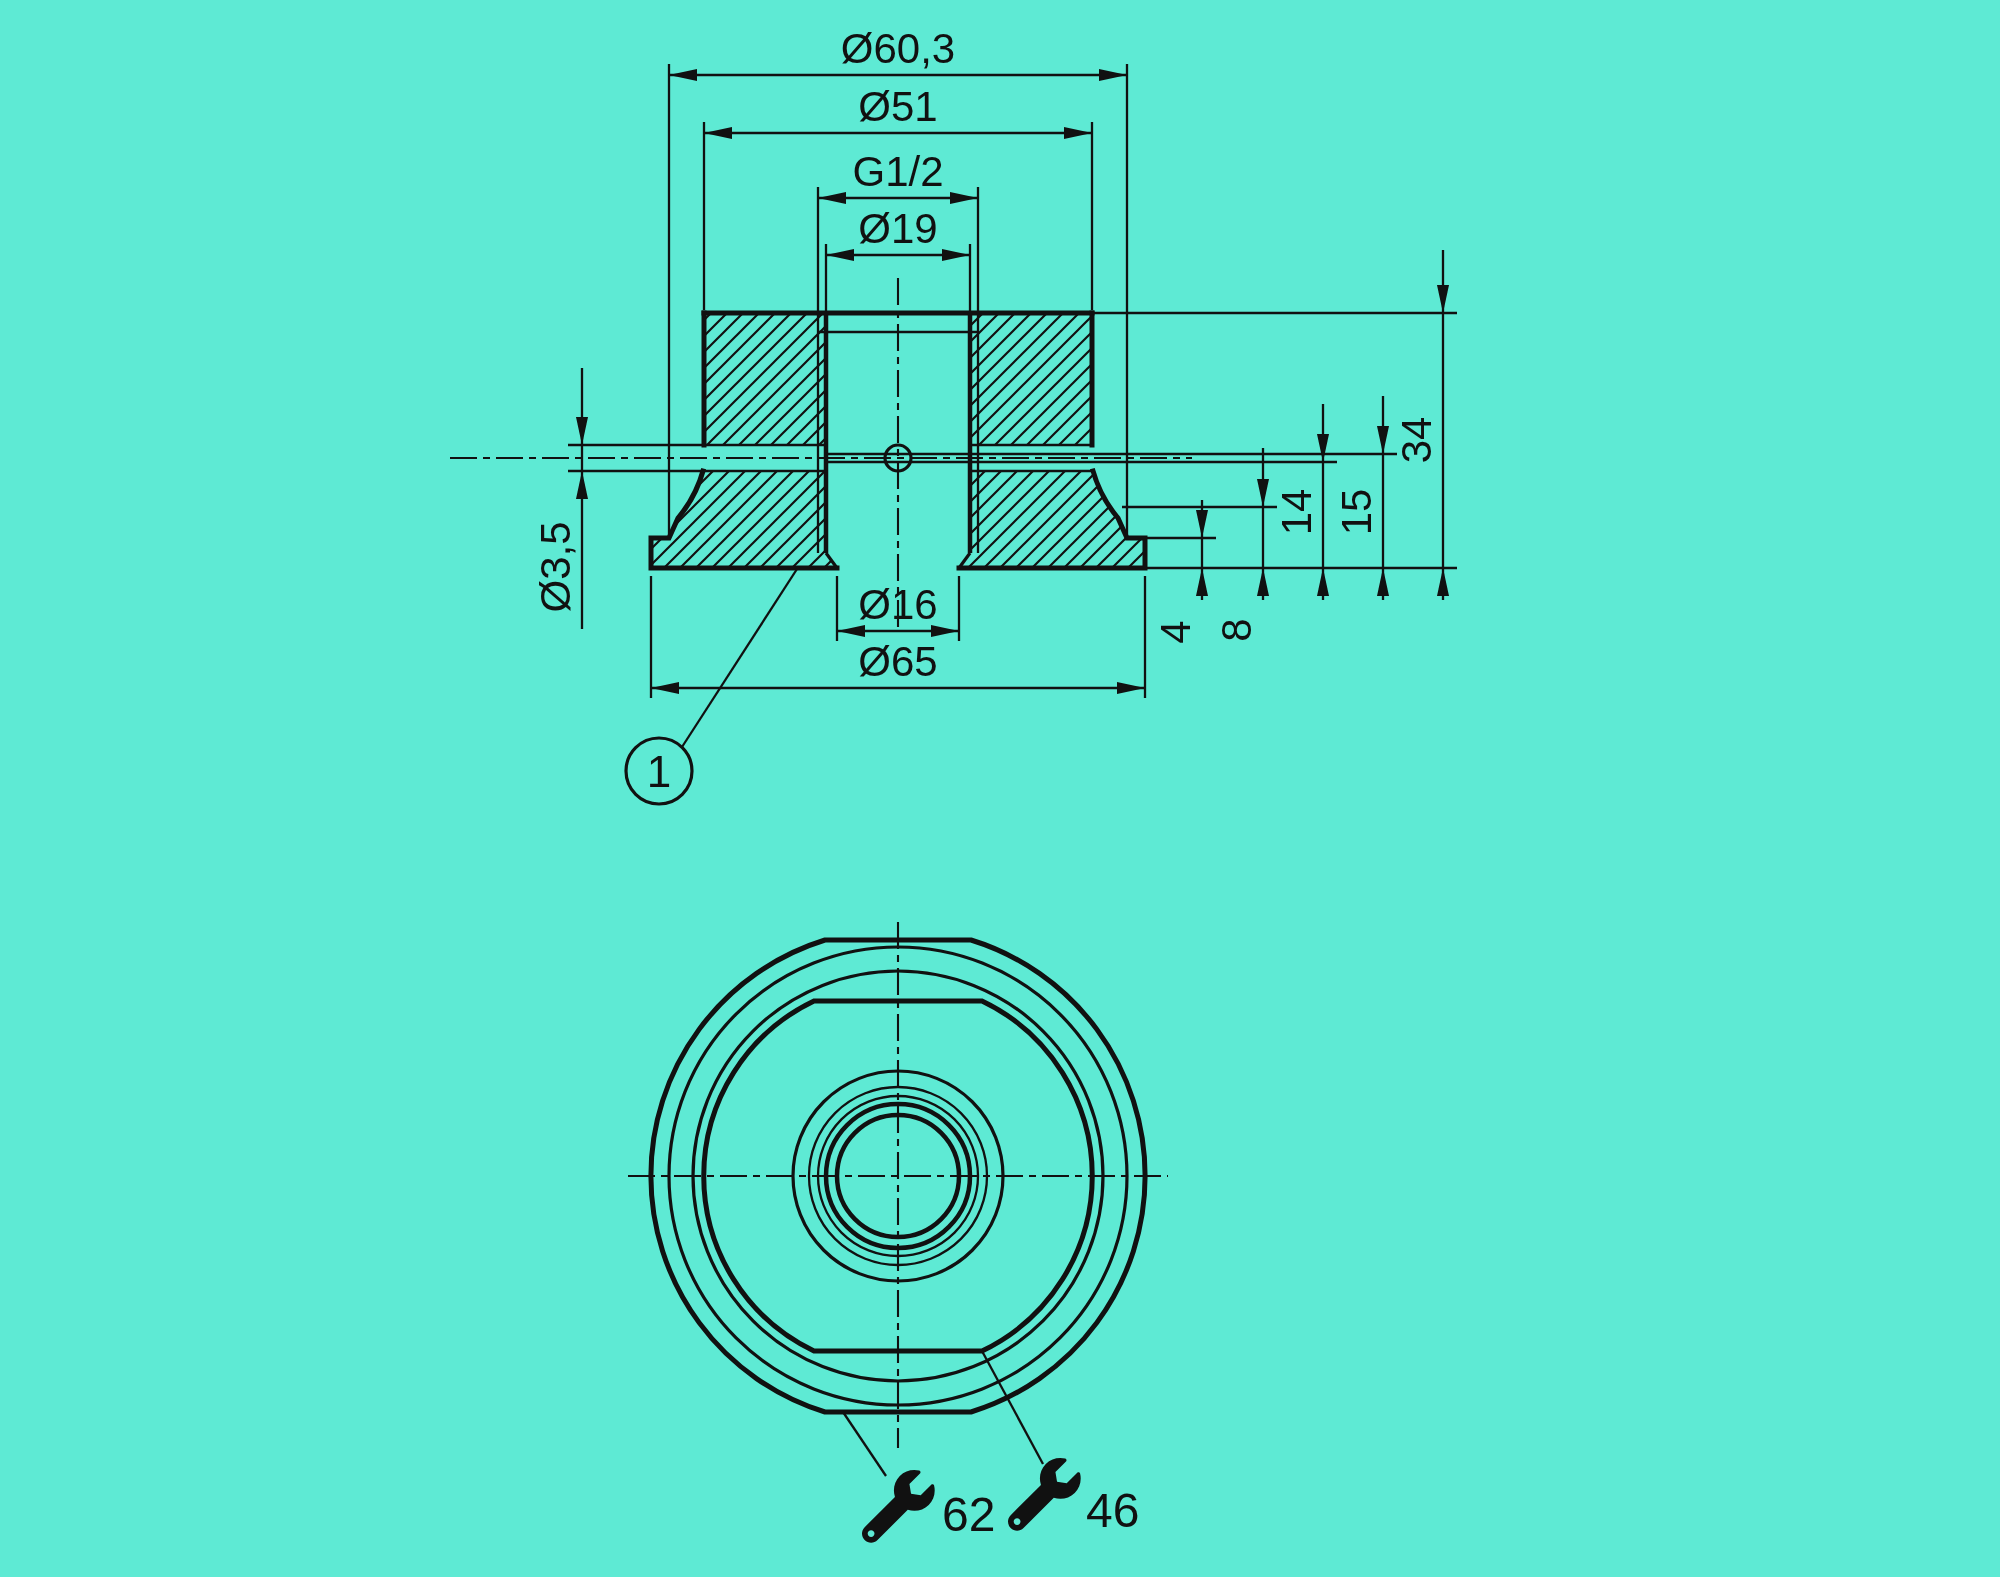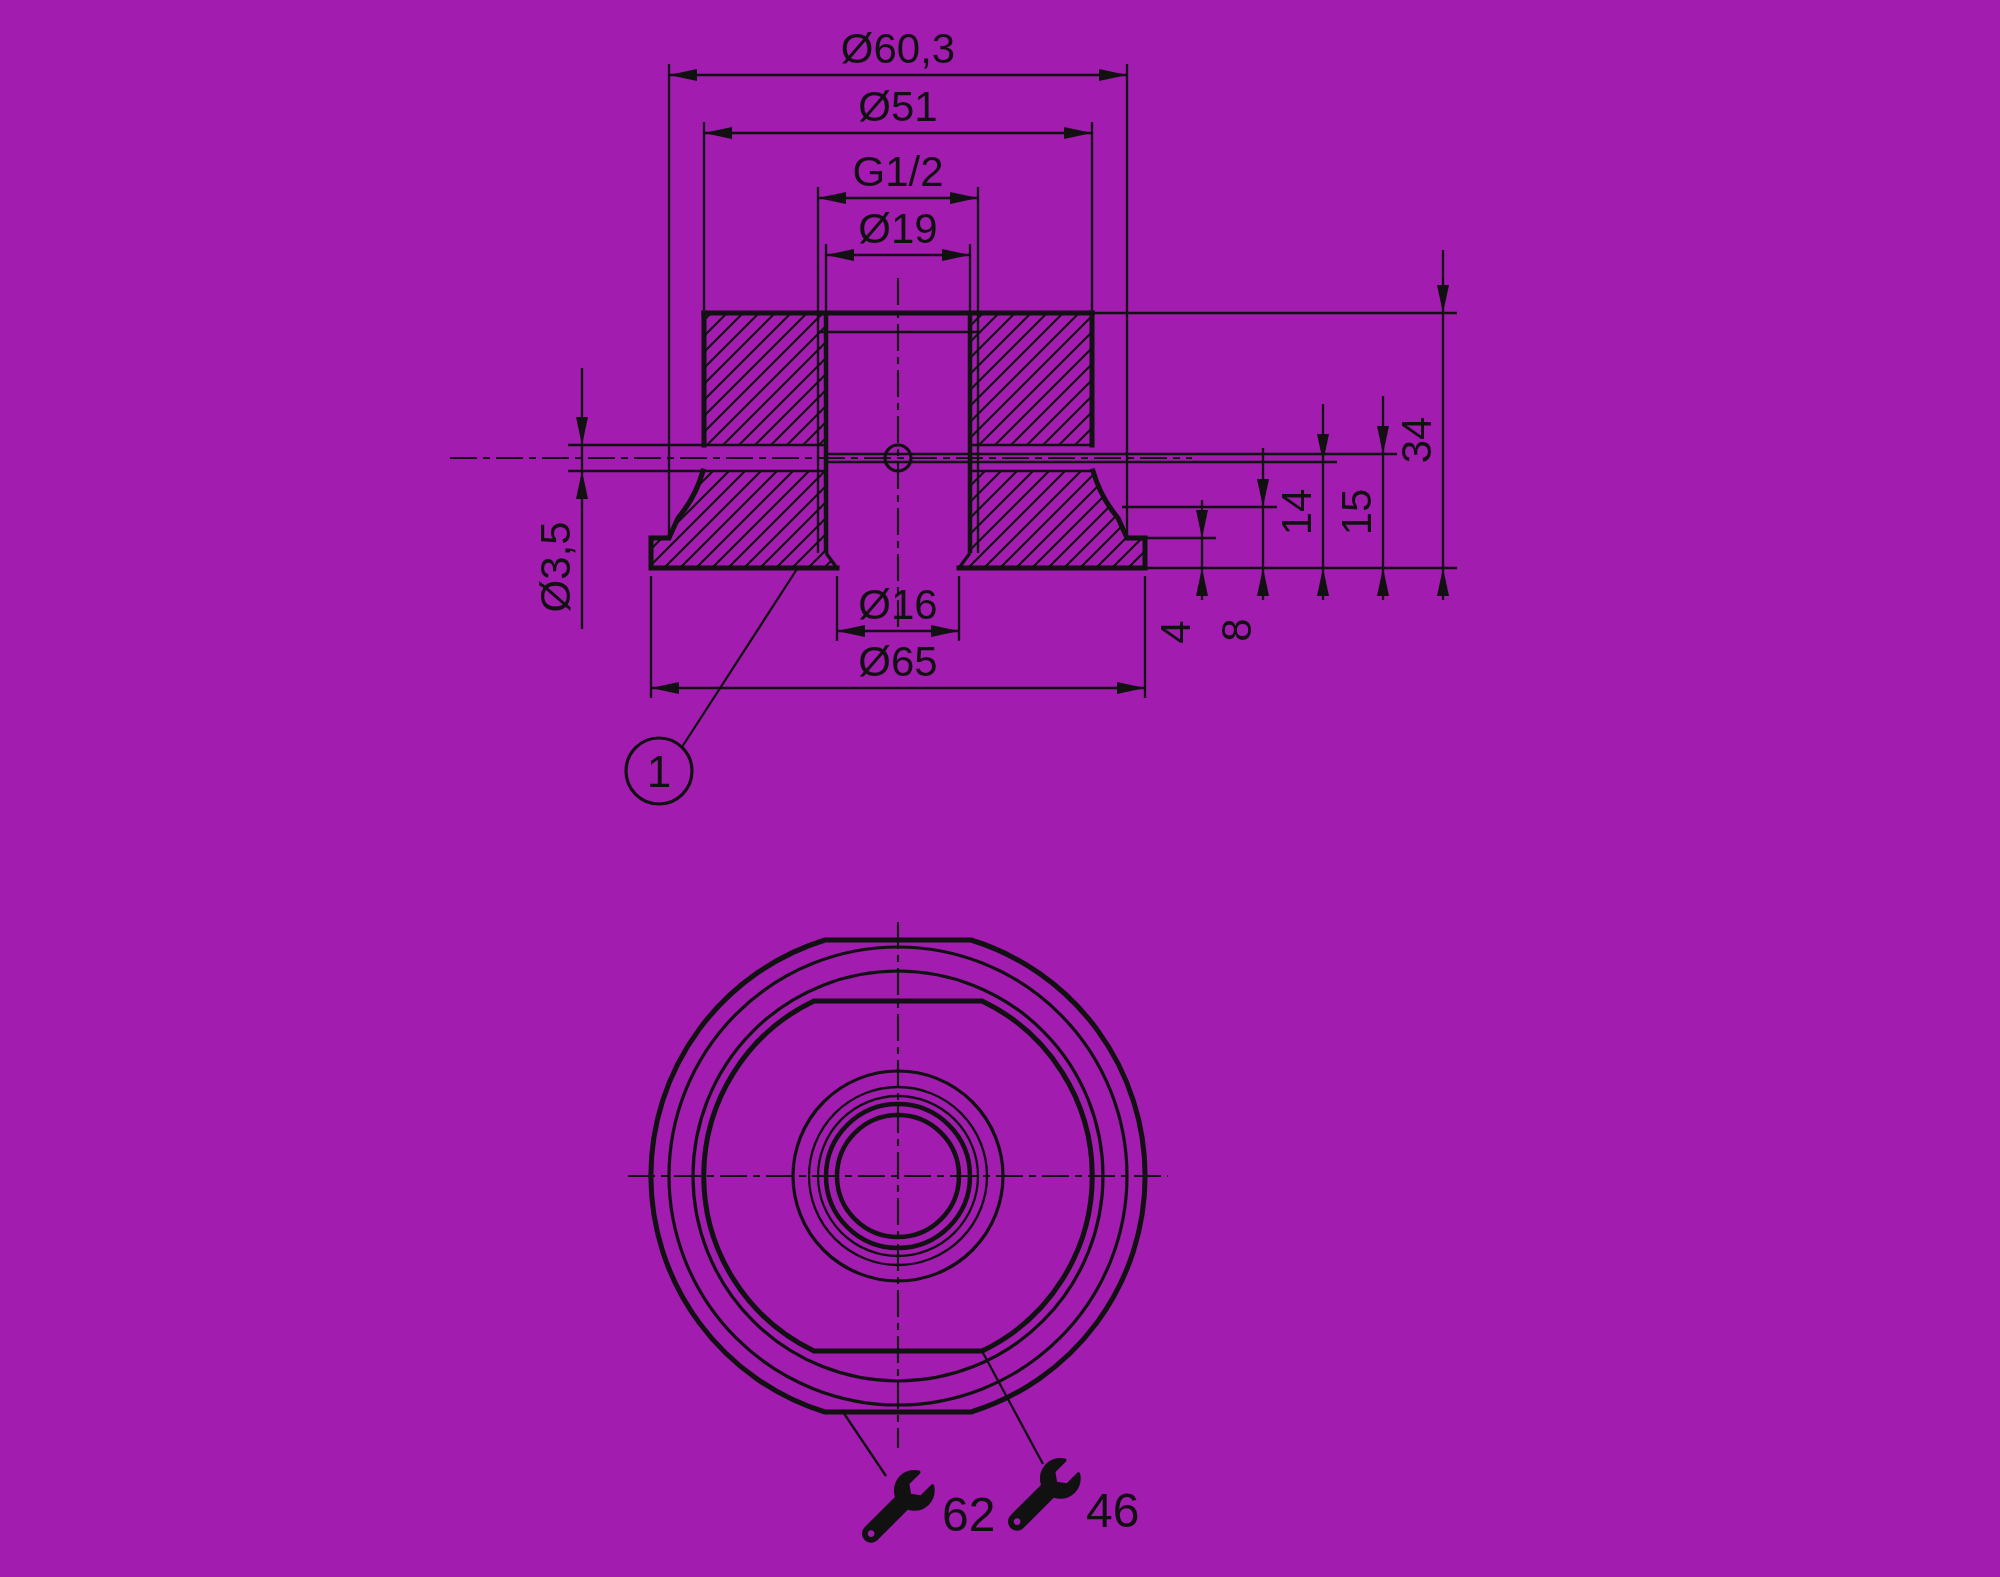--- a/index.html
+++ b/index.html
@@ -1,16 +1,16 @@
 <!DOCTYPE html>
 <html><head>
 <meta charset="utf-8">
 <style>
   html,body{margin:0;padding:0;background:#ffffff;}
-  .stage{width:2000px;height:1577px;background:#a21caf;position:relative;overflow:hidden;}
+  .stage{width:2000px;height:1577px;background:#5eead4;position:relative;overflow:hidden;}
   svg{display:block;}
   text{font-family:"Liberation Sans", sans-serif;fill:#111;}
   .dimtext{font-size:42px;}
   .swtext{font-size:48px;}
   .ballontext{font-size:44px;}
   .thick{stroke:#111;stroke-width:5;fill:none;stroke-linecap:square;stroke-linejoin:miter;}
   .med{stroke:#111;stroke-width:3.2;fill:none;}
   .med2{stroke:#111;stroke-width:4.5;fill:none;}
   .thin{stroke:#111;stroke-width:2.3;fill:none;}
   .cl{stroke:#111;stroke-width:2.1;fill:none;stroke-dasharray:27 6 7 6;}

